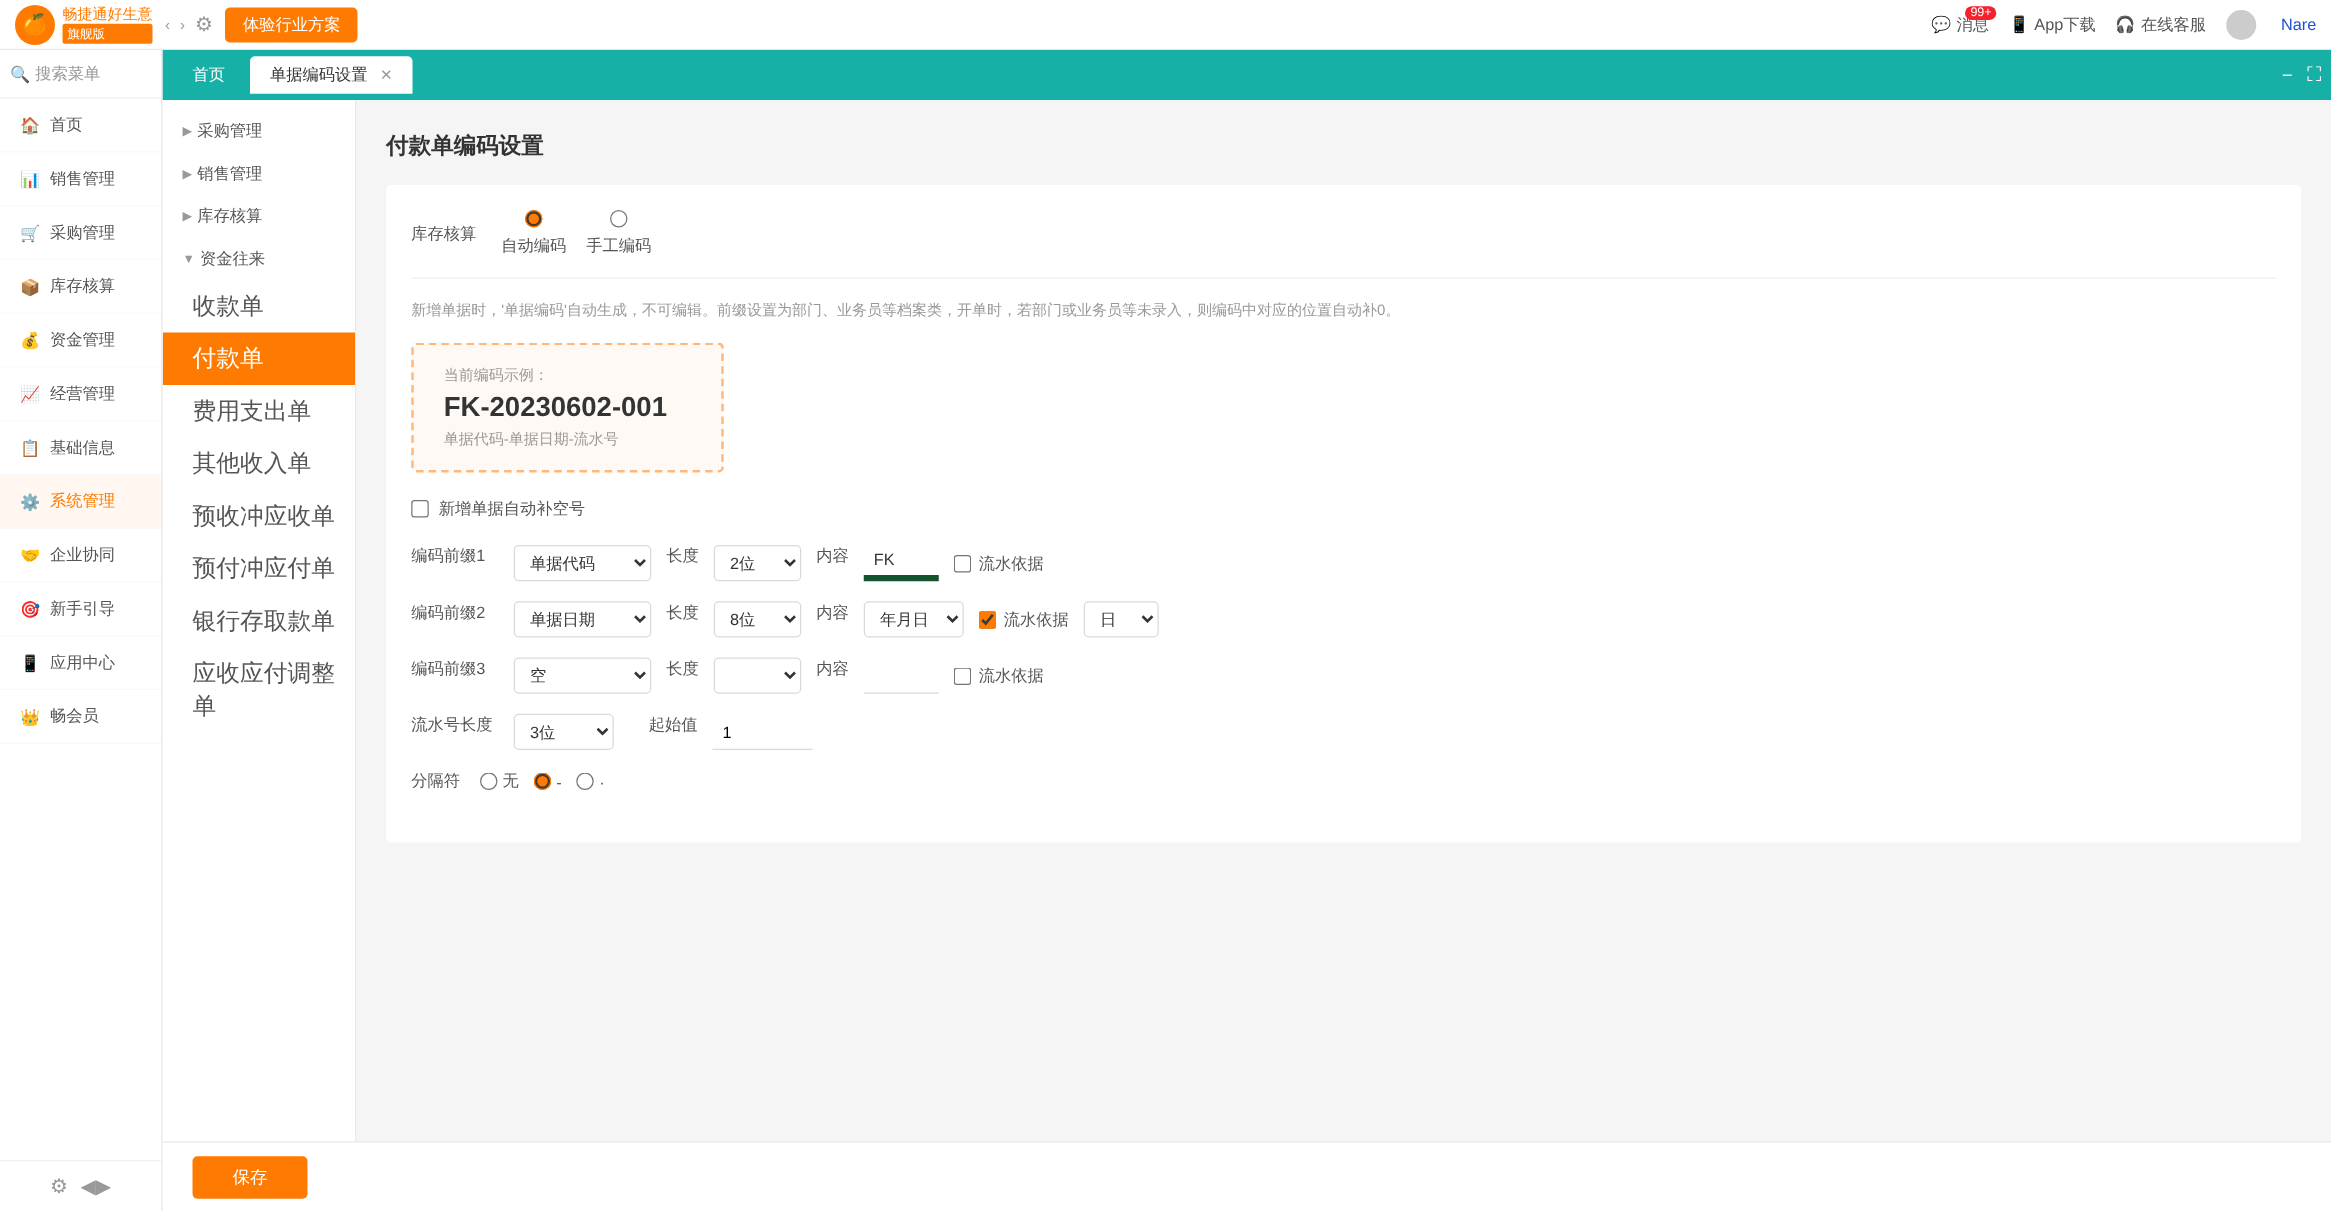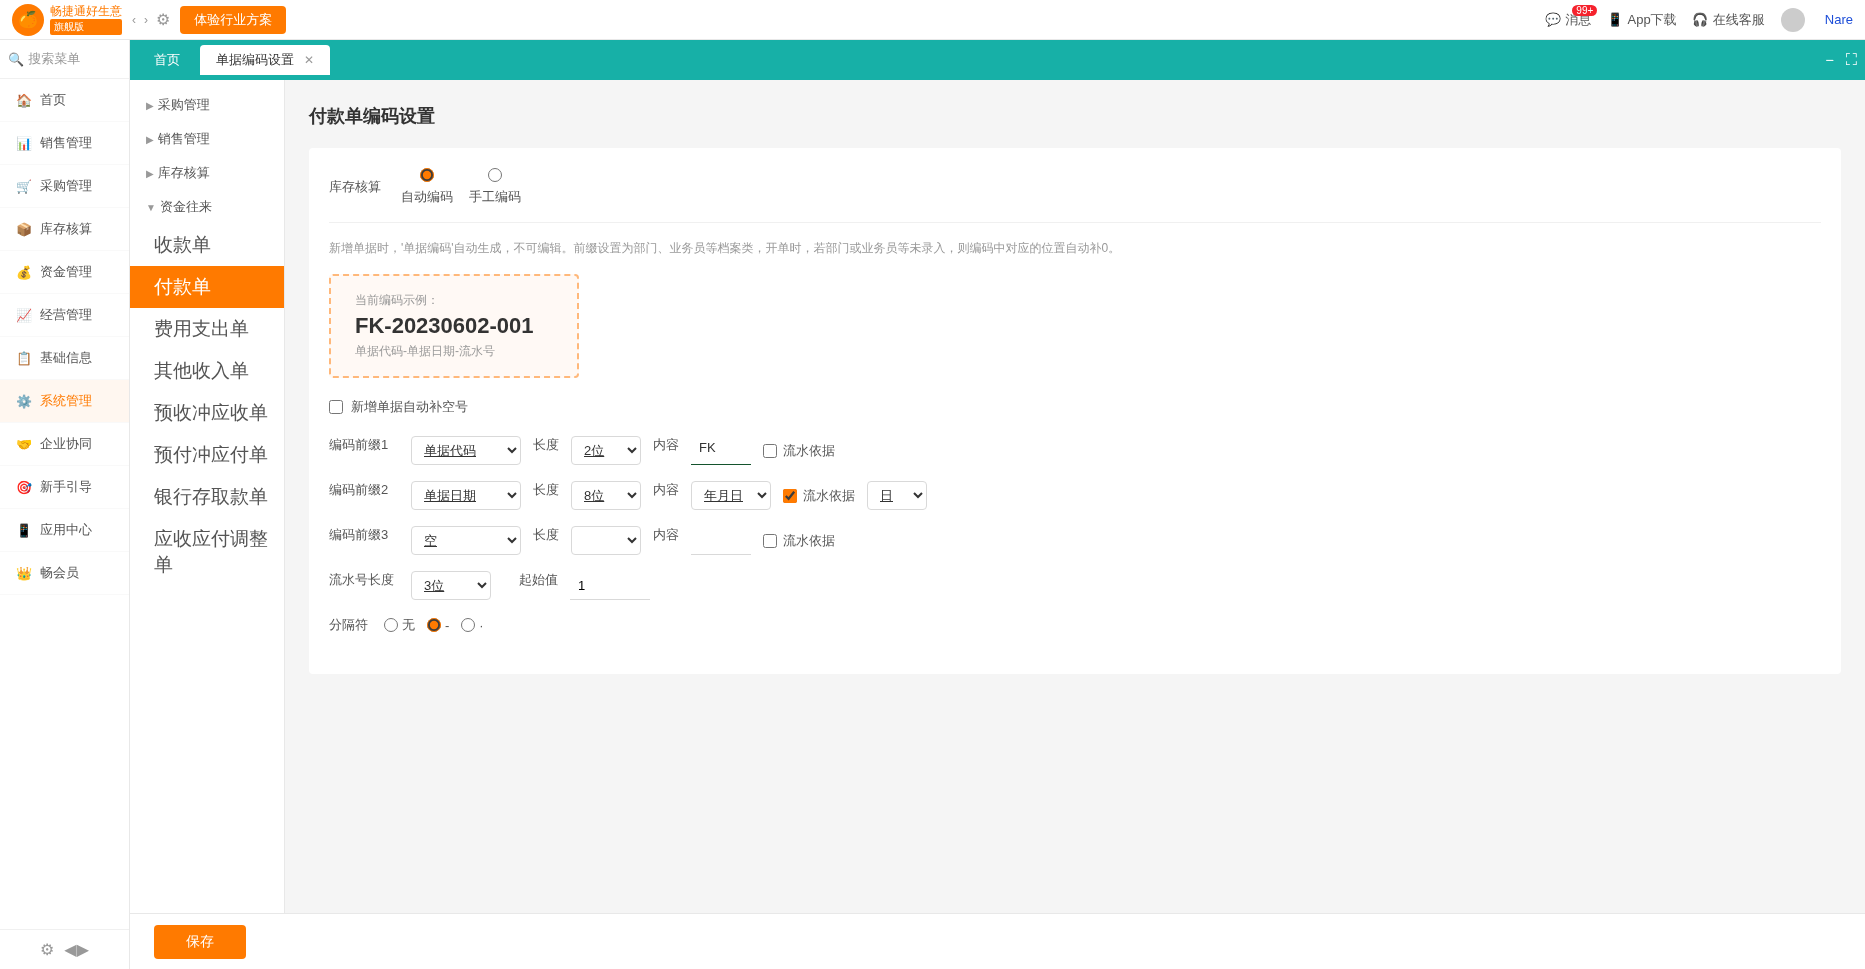--- a/index.html
+++ b/index.html
@@ -84,21 +84,21 @@
     
     .separator-row { display: flex; align-items: center; gap: 16px; margin-bottom: 20px; }
     .separator-label { color: #555; font-size: 13px; }
     .separator-options { display: flex; gap: 12px; align-items: center; }
     .sep-option { display: flex; align-items: center; gap: 4px; font-size: 13px; color: #555; cursor: pointer; }
 
     
     .bottom-bar { height: 56px; background: white; border-top: 1px solid #e8e8e8; display: flex; align-items: center; padding: 0 24px; flex-shrink: 0; }
     .save-btn { background: #ff7a00; color: white; border: none; padding: 8px 32px; border-radius: 4px; font-size: 14px; cursor: pointer; }
 
-    select { border: 1px solid #d9d9d9; border-radius: 4px; padding: 5px 8px; font-size: 13px; color: #333; background: white; cursor: pointer; outline: none; text-decoration: underline; }
+    select { border: 1px solid #d9d9d9; border-radius: 4px; padding: 5px 8px; font-size: 13px; color: #333; background: white; cursor: pointer; outline: none; }
   </style>
 </head>
 <body>
 
 <div class="top-bar">
   <div class="top-bar-left">
     <div class="top-bar-logo">
       <div class="logo-icon">🍊</div>
       <div style="display:flex;flex-direction:column;">
         <span class="logo-text">畅捷通好生意</span>
@@ -291,21 +291,21 @@
               <option>部门</option>
               <option>业务员</option>
             </select>
             <span class="config-length-label">长度</span>
             <select style="min-width:70px;">
               <option>2位</option>
               <option>3位</option>
               <option>4位</option>
             </select>
             <span class="config-content-label">内容</span>
-            <span style="border-bottom:1px solid #14532d;padding:4px 8px;min-width:60px;font-size:13px;color:#333;">FK</span>
+            <span style="border-bottom:5px solid #14532d;padding:4px 8px;min-width:60px;font-size:13px;color:#333;">FK</span>
             <label class="stream-checkbox">
               <input type="checkbox" class="checkbox-input" style="">
               <span>流水依据</span>
             </label>
           </div>
 
           
           <div class="config-row">
             <span class="config-label">编码前缀2</span>
             <select style="min-width:110px;">

